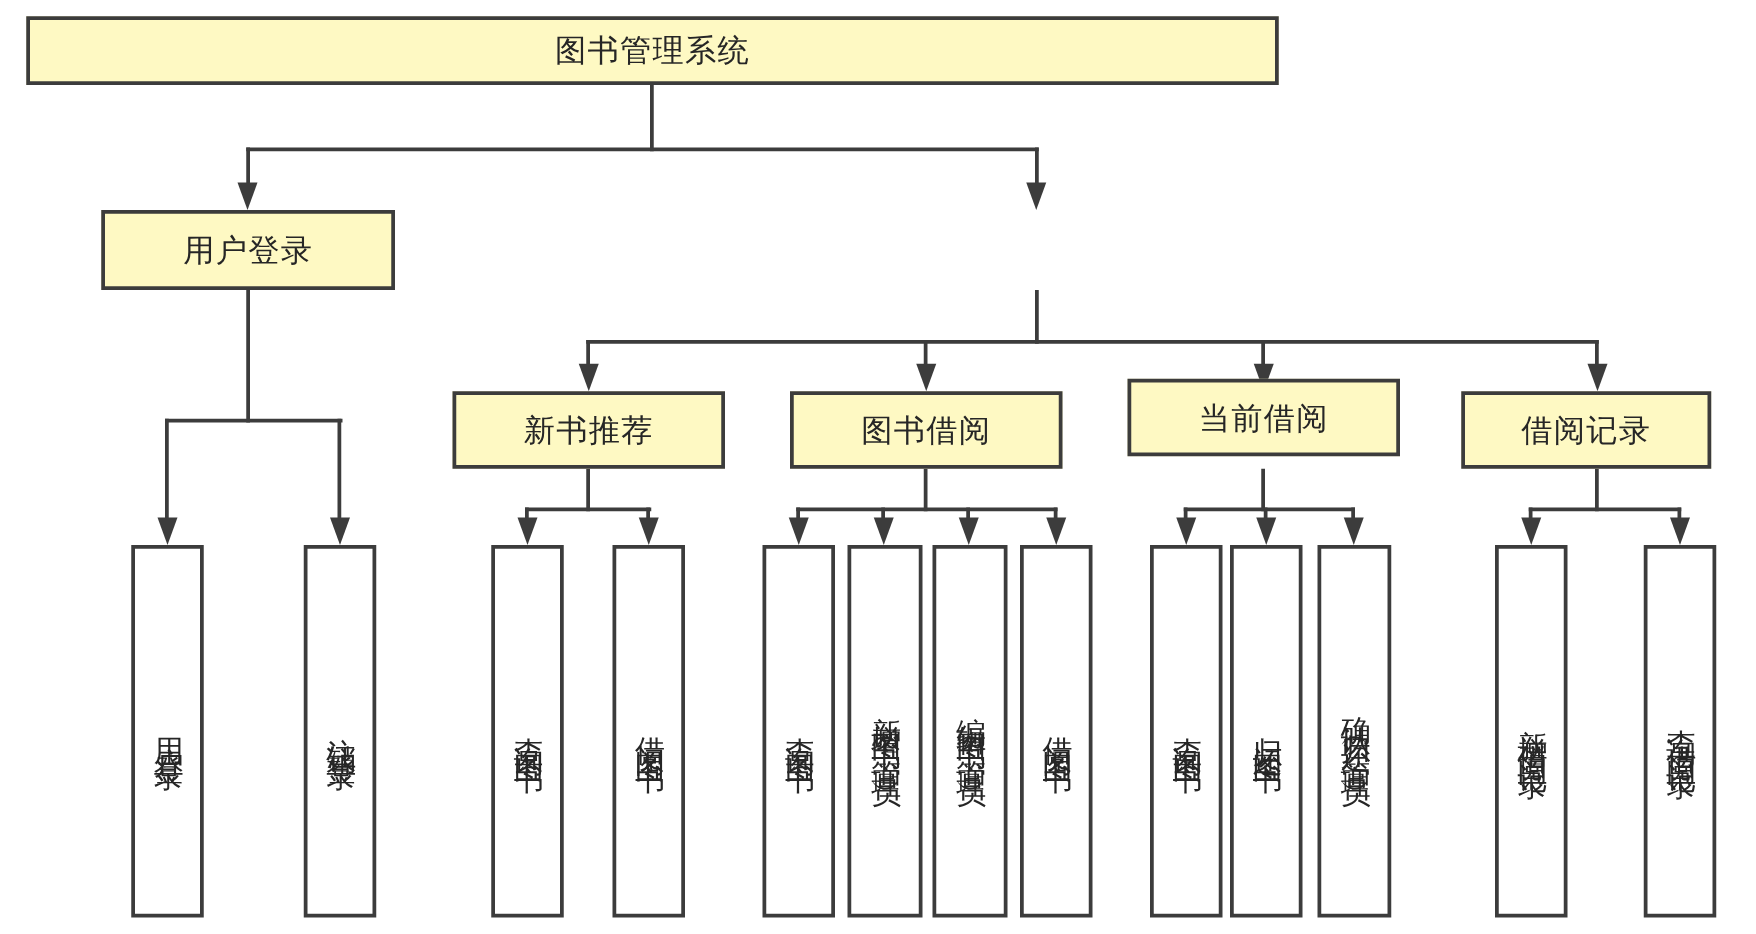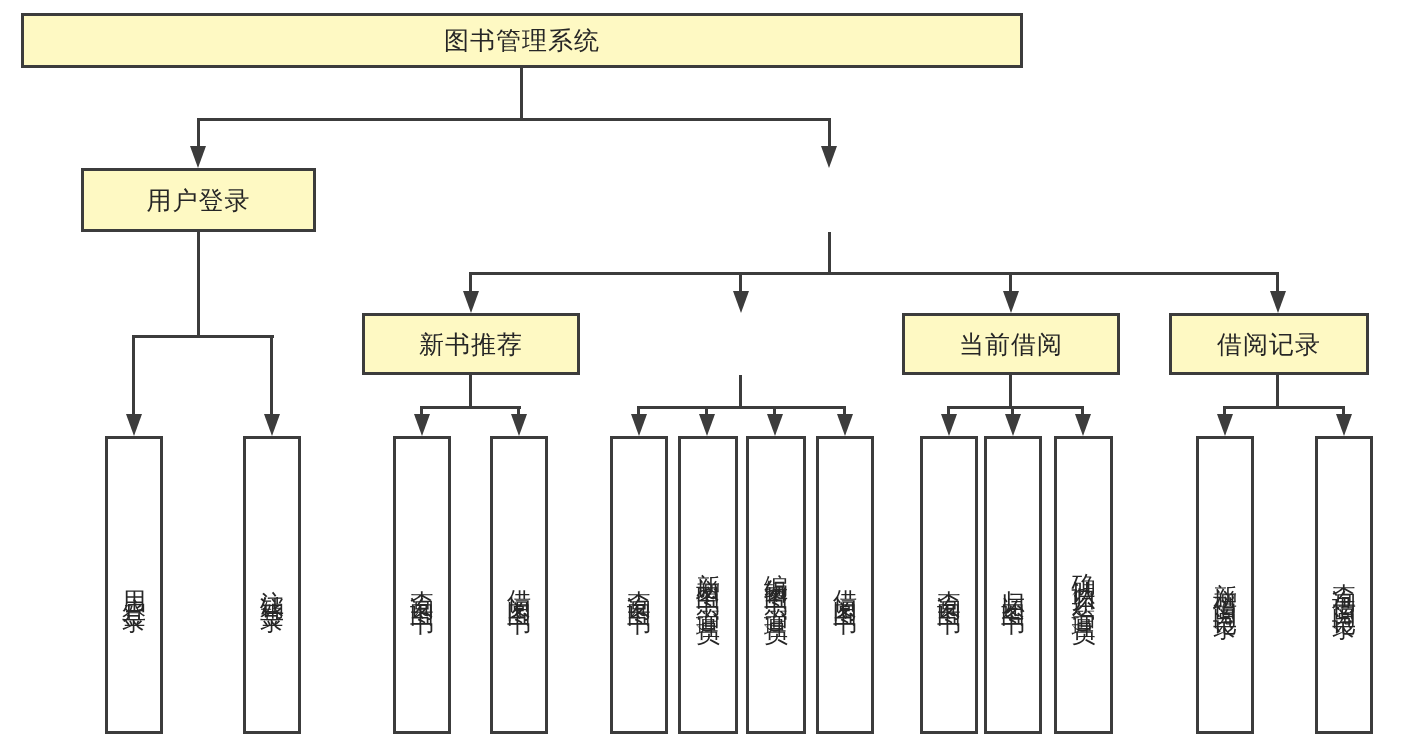--- a/index.html
+++ b/index.html
@@ -94,21 +94,22 @@
   <div class="ln" style="left:1223px;top:406px;width:3px;height:12px"></div>
   <div class="ln" style="left:1342px;top:406px;width:3px;height:12px"></div>
   <div class="arr" style="left:1217px;top:414px"></div>
   <div class="arr" style="left:1336px;top:414px"></div>
 
   <div class="hbox" style="left:21px;top:13px;width:1002px;height:55px">图书管理系统</div>
 
   <div class="hbox" style="left:81px;top:168px;width:235px;height:64px">用户登录</div>
 
   <div class="hbox" style="left:362px;top:313px;width:218px;height:62px">新书推荐</div>
-  <div class="hbox" style="left:902px;top:313px;width:218px;height:62px">当前借阅</div>
+  <div class="hbox" style="left:632px;top:313px;width:218px;height:62px">图书借阅</div>
+  <div class="hbox" style="left:902px;top:303px;width:218px;height:62px">当前借阅</div>
   <div class="hbox" style="left:1169px;top:313px;width:200px;height:62px">借阅记录</div>
 
   <div class="vbox" style="left:105px;top:436px;width:58px;height:298px">
     <span class="vtext">用户登录</span>
   </div>
   <div class="vbox" style="left:243px;top:436px;width:58px;height:298px">
     <span class="vtext">注销登录</span>
   </div>
 
   <div class="vbox" style="left:393px;top:436px;width:58px;height:298px">

